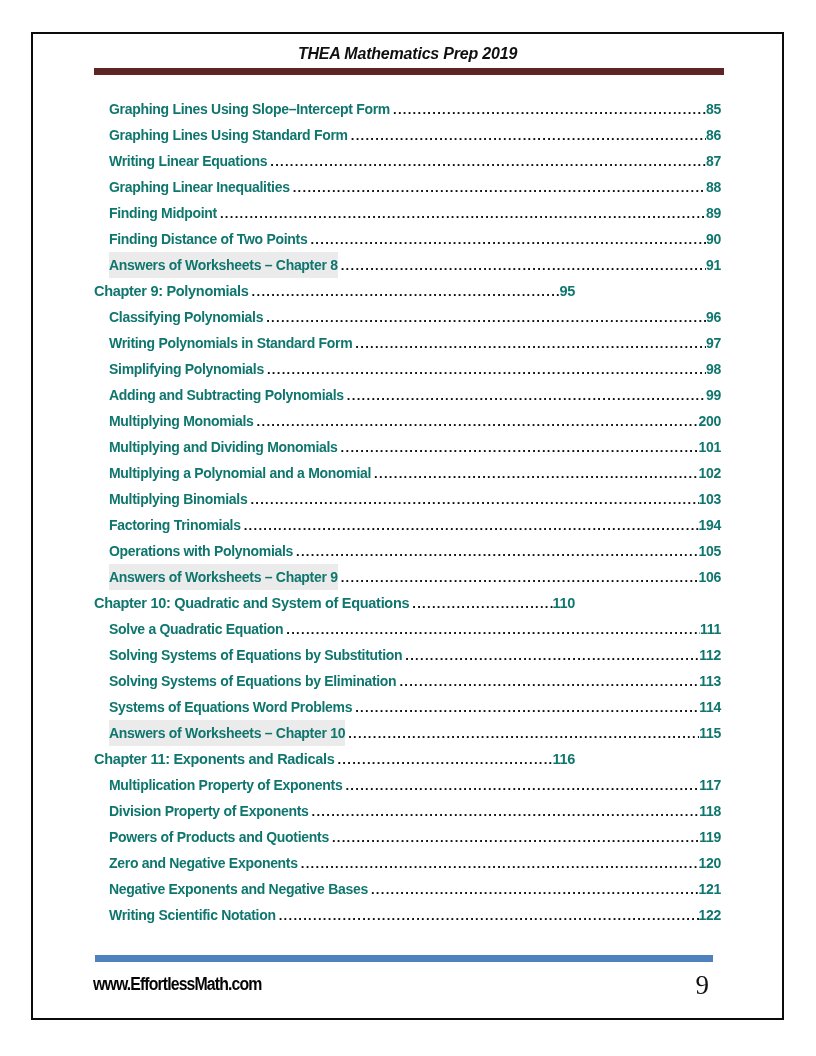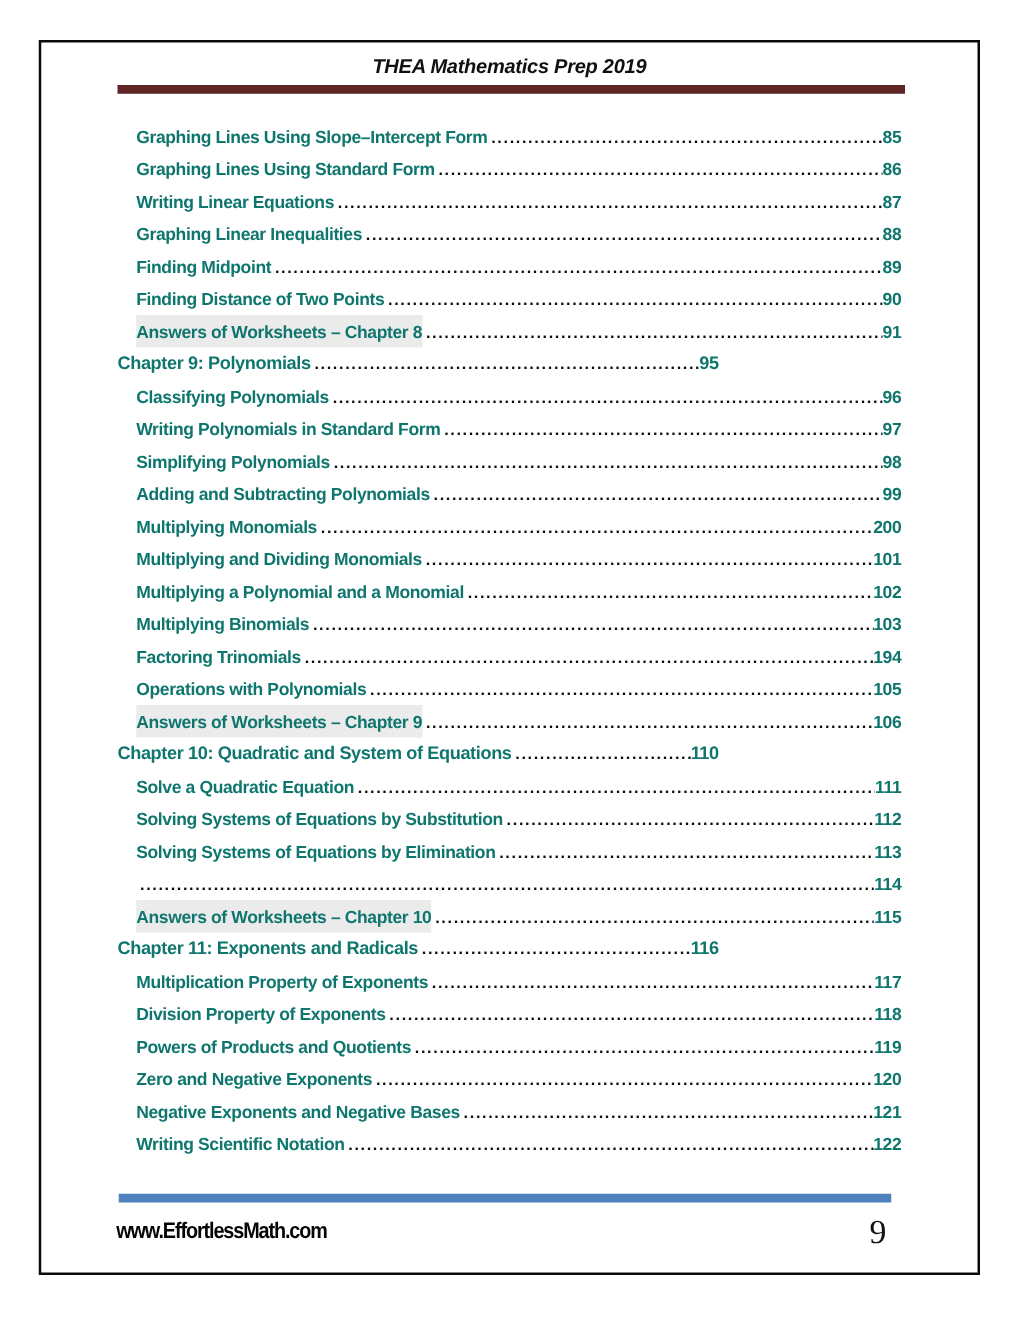--- a/index.html
+++ b/index.html
@@ -214,20 +214,21 @@
     <span class="toc-page">112</span>
   </div>
 
   <div class="toc-row sub">
     <span class="toc-title">Solving Systems of Equations by Elimination</span>
     <span class="toc-dots"></span>
     <span class="toc-page">113</span>
   </div>
 
   <div class="toc-row sub">
+    <span class="toc-title">Systems of Equations Word Problems</span>
     <span class="toc-dots"></span>
     <span class="toc-page">114</span>
   </div>
 
   <div class="toc-row sub">
     <span class="toc-title hl">Answers of Worksheets – Chapter 10</span>
     <span class="toc-dots"></span>
     <span class="toc-page">115</span>
   </div>
 

